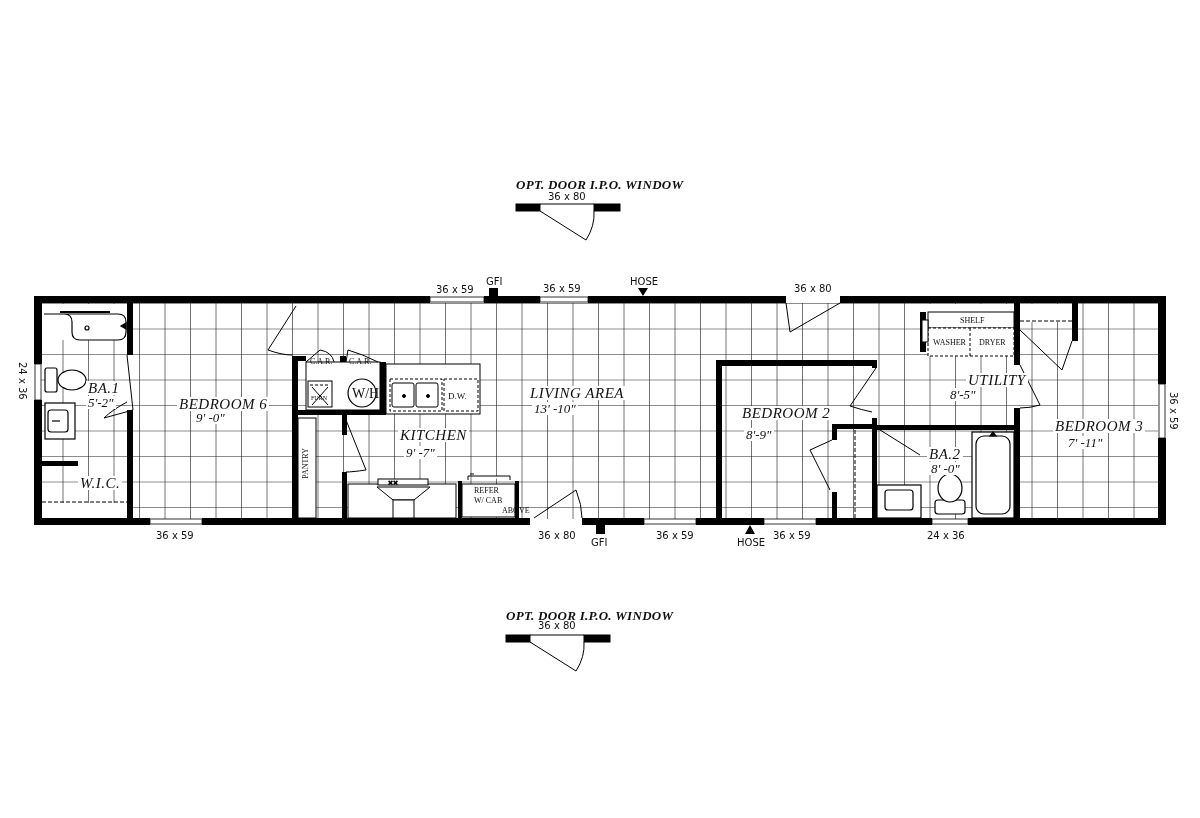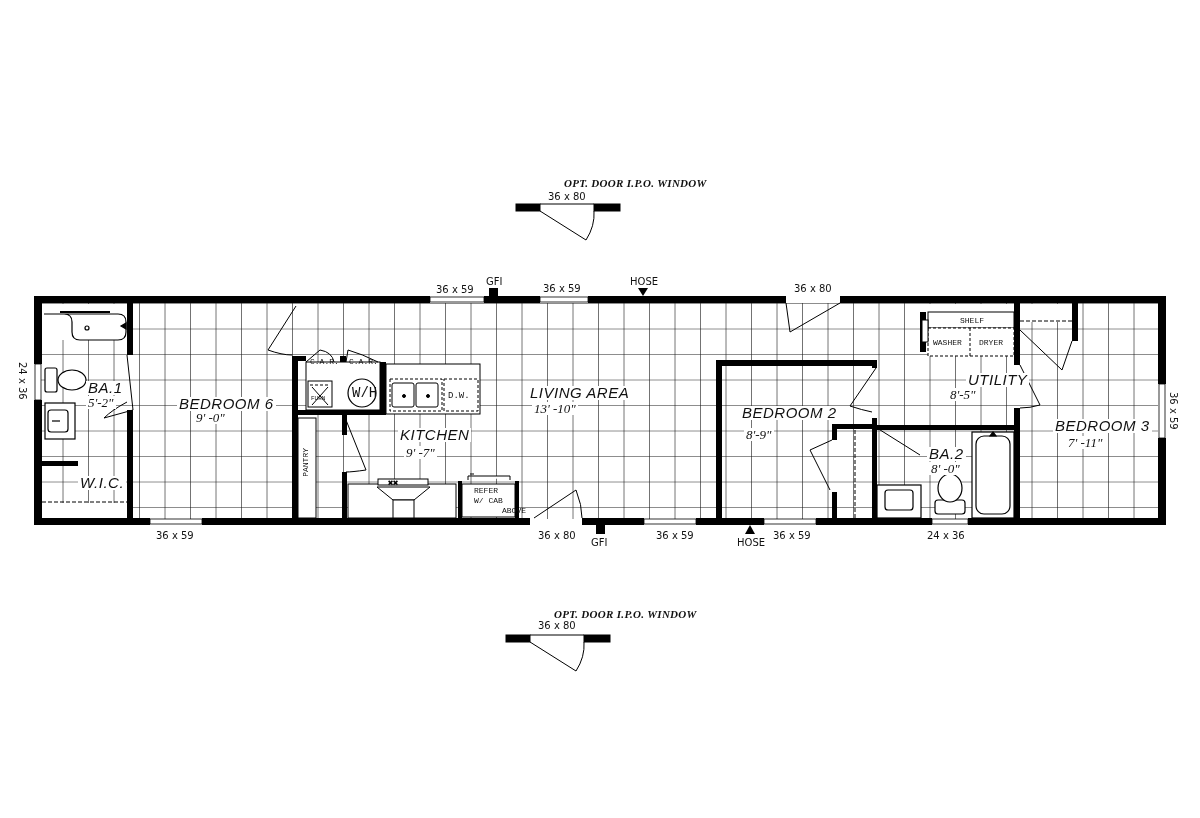--- a/index.html
+++ b/index.html
@@ -1,21 +1,21 @@
 <!DOCTYPE html>
 <html><head>
   <meta charset="utf-8">
   <style>
     html, body { margin: 0; padding: 0; background: #ffffff; }
     body { width: 1200px; height: 818px; position: relative; overflow: hidden; font-family: "DejaVu Sans", sans-serif; color: #111; }
-    .room-label { position: absolute; font-family: Liberation Sans, sans-serif; font-style: italic; font-size: 15px; letter-spacing: 0.5px; background: #fff; padding: 0 2px; line-height: 14px; white-space: nowrap; }
+    .room-label { position: absolute; font-family: Liberation Serif, serif; font-style: italic; font-size: 15px; letter-spacing: 0.5px; background: #fff; padding: 0 2px; line-height: 14px; white-space: nowrap; }
     .room-dim { position: absolute; font-family: "Liberation Serif", serif; font-style: italic; font-size: 13px; background: #fff; padding: 0 2px; line-height: 13px; white-space: nowrap; }
     .dim-text { position: absolute; font-family: "DejaVu Sans", sans-serif; font-size: 10px; white-space: nowrap; line-height: 11px; }
-    .opt-title { position: absolute; font-family: "Liberation Serif", serif; font-style: italic; font-weight: bold; font-size: 11px; white-space: nowrap; letter-spacing: 0.3px; margin-left: 48px; }
-    .small-text { position: absolute; font-family: Liberation Mono, monospace; font-size: 8px; white-space: nowrap; line-height: 9px; text-align: right; }
+    .opt-title { position: absolute; font-family: "Liberation Serif", serif; font-style: italic; font-weight: bold; font-size: 13px; white-space: nowrap; letter-spacing: 0.3px; }
+    .small-text { position: absolute; font-family: Liberation Serif, serif; font-size: 8px; white-space: nowrap; line-height: 9px; text-align: right; }
     .vert { writing-mode: vertical-rl; }
     .vert-up { writing-mode: vertical-rl; transform: rotate(180deg); }
     svg { position: absolute; left: 0; top: 0; }
   </style>
 </head>
 <body>
 
 <svg width="1200" height="818" viewBox="0 0 1200 818">
   <defs>
     <pattern id="grid" x="38" y="304" width="25.5" height="25.5" patternUnits="userSpaceOnUse">

